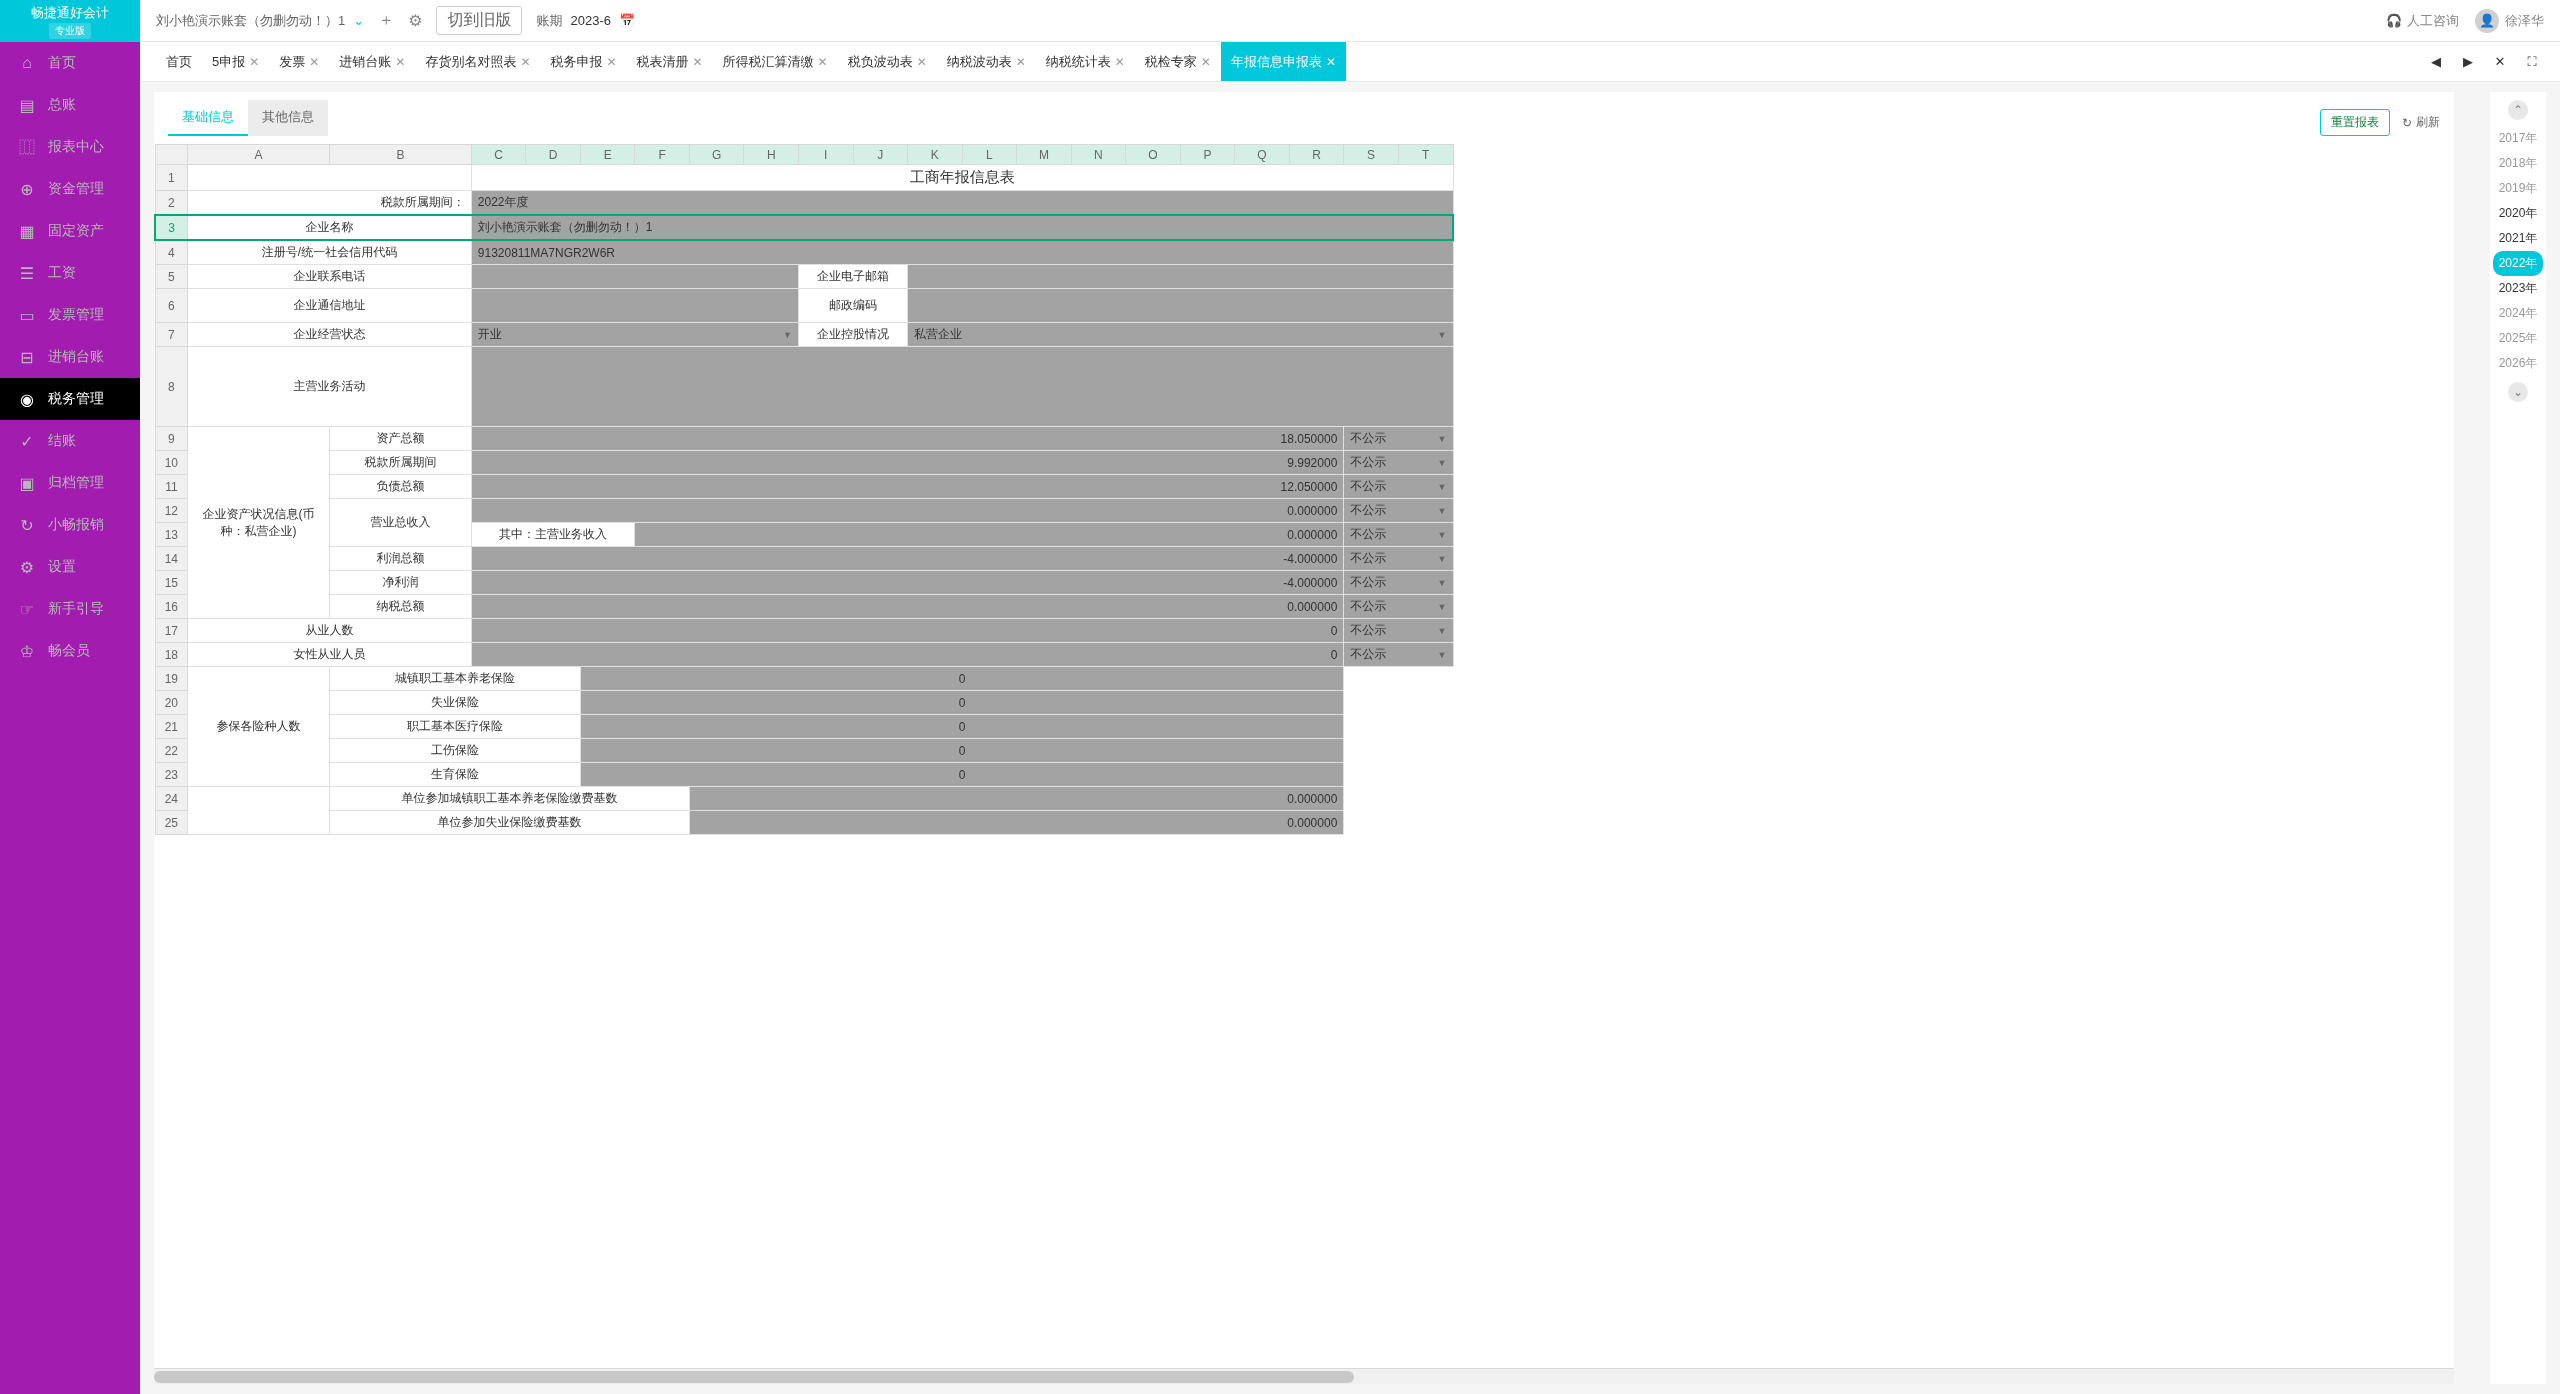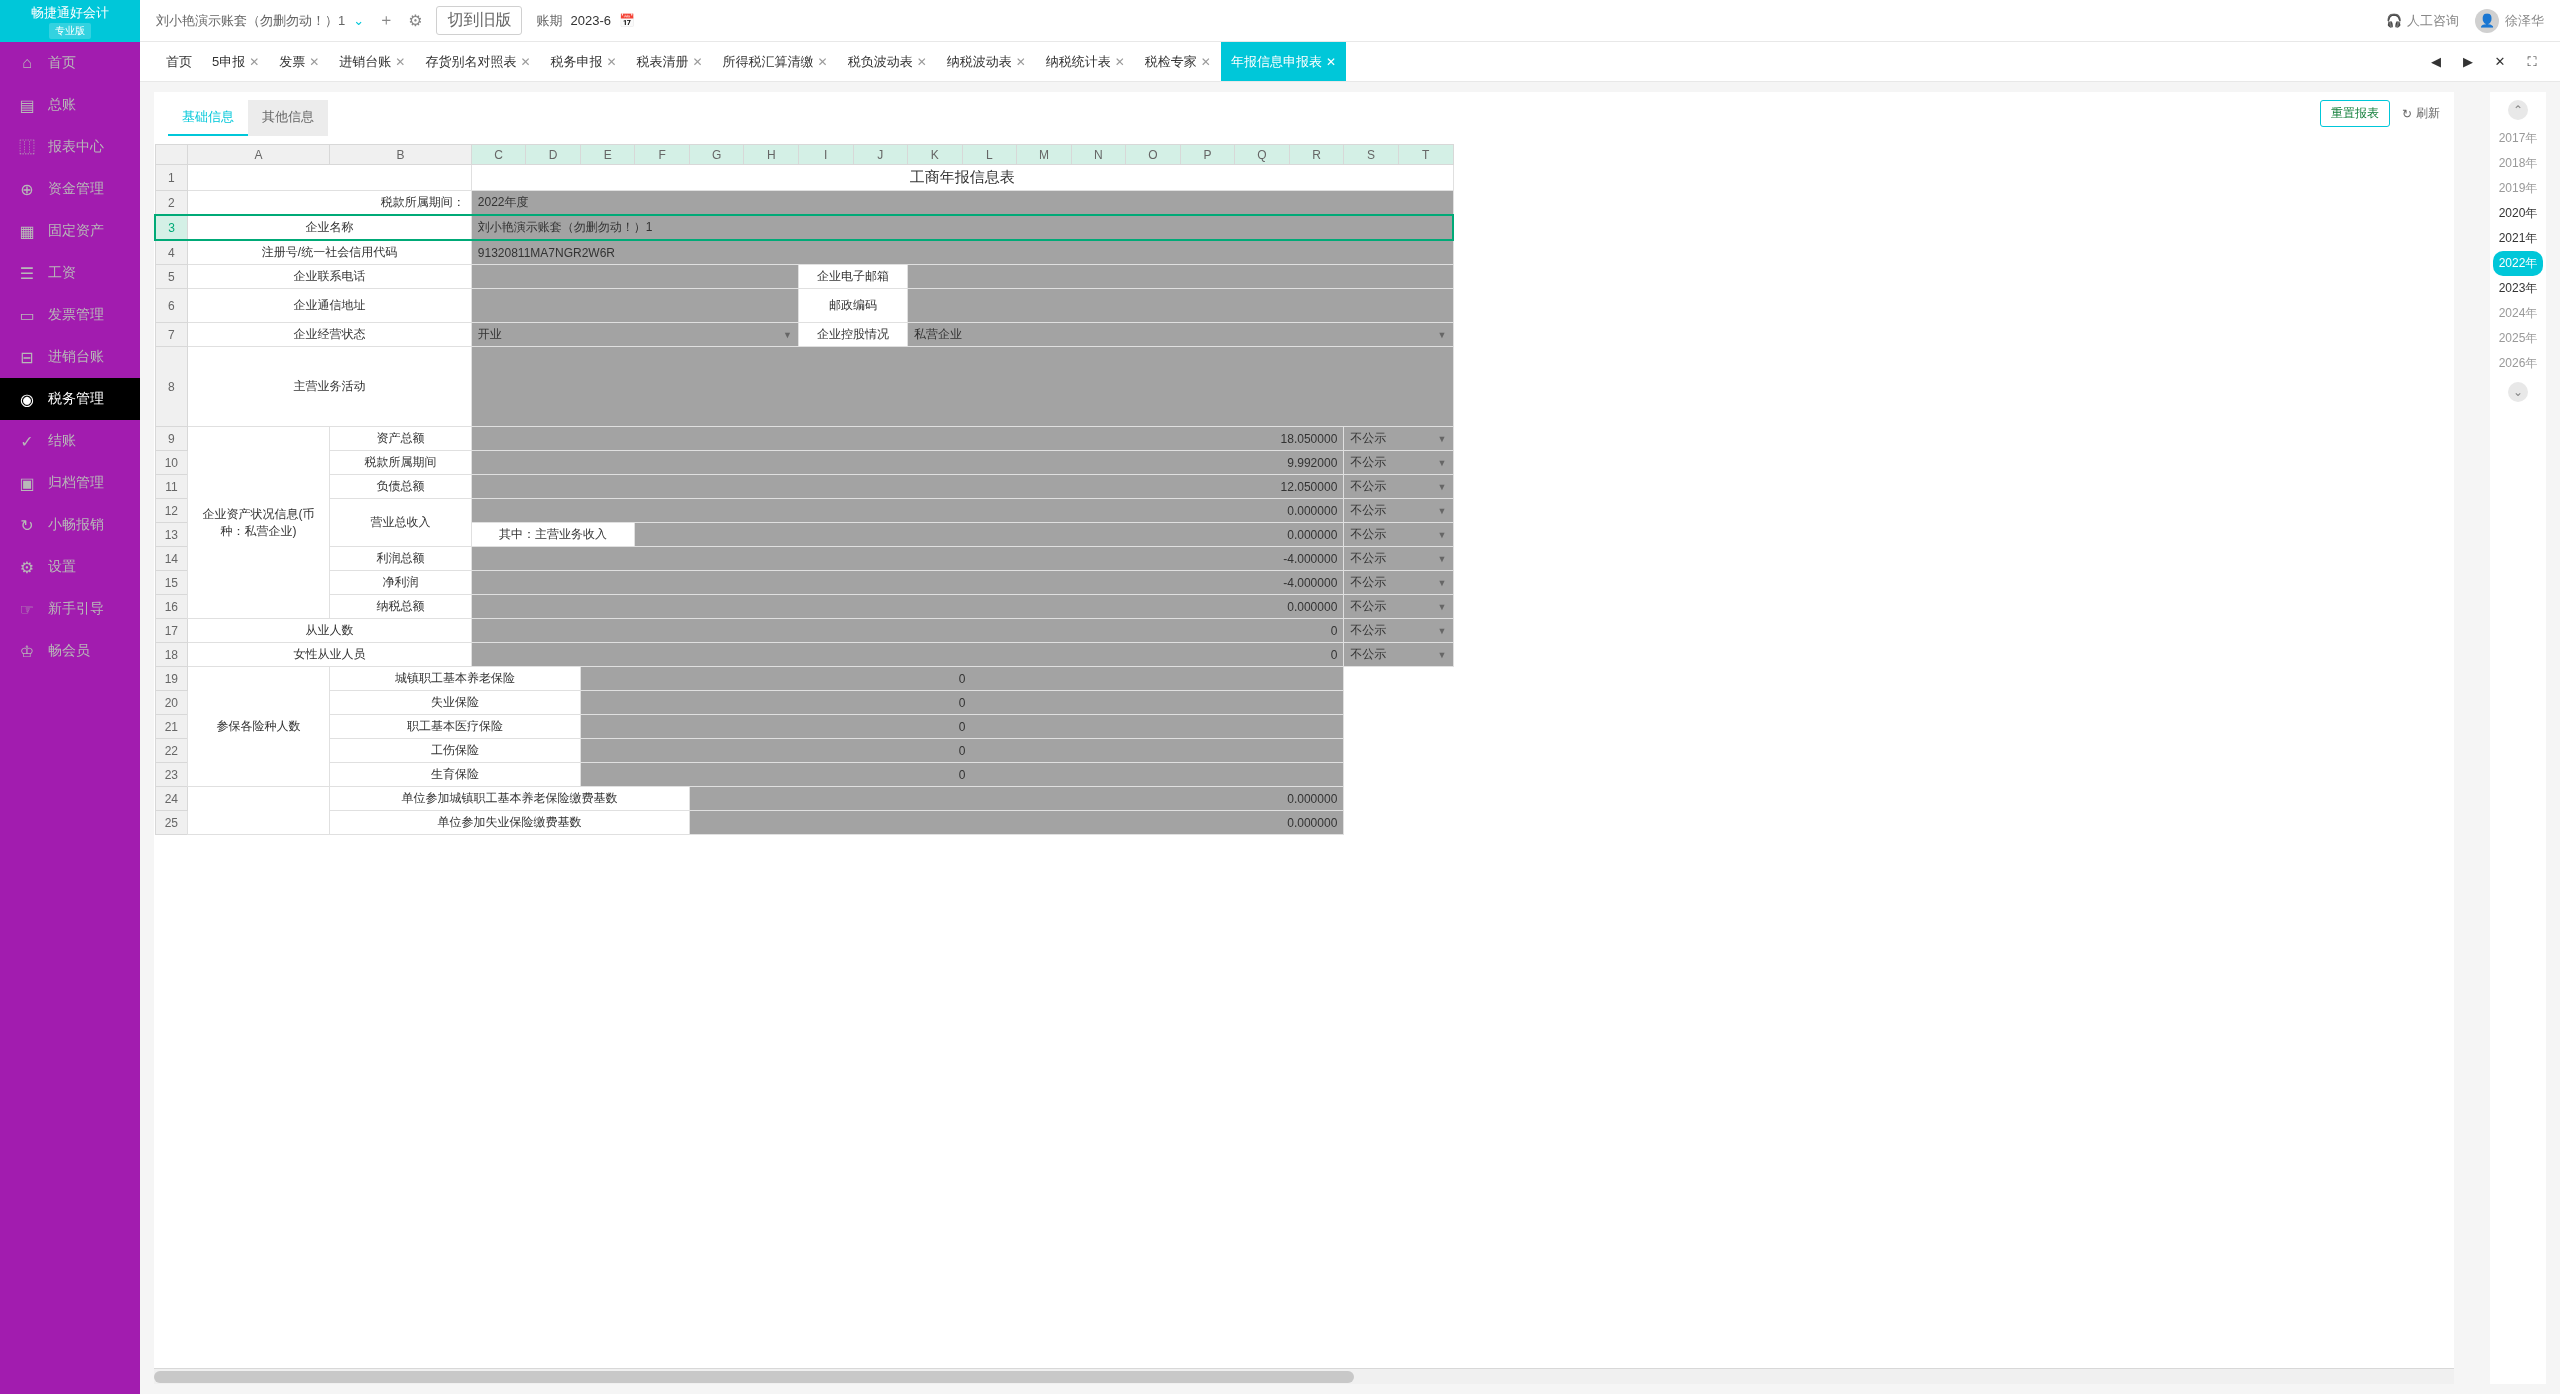--- a/index.html
+++ b/index.html
@@ -26,21 +26,21 @@
 .avatar{width:24px;height:24px;border-radius:50%;background:#d0d0d0;display:flex;align-items:center;justify-content:center;color:#fff;}
 .tabbar{height:40px;background:#fff;border-bottom:1px solid #e8e8e8;display:flex;align-items:center;padding:0 16px;overflow:hidden;position:relative;}
 .tab{display:flex;align-items:center;gap:4px;padding:0 10px;height:100%;cursor:pointer;color:#333;white-space:nowrap;}
 .tab.active{background:#00c7d9;color:#fff;}
 .tab-close{font-size:12px;color:#999;}
 .tab.active .tab-close{color:#fff;}
 .tab-controls{display:flex;align-items:center;gap:8px;margin-left:auto;padding-left:10px;}
 .tab-ctrl{width:24px;height:24px;display:flex;align-items:center;justify-content:center;cursor:pointer;color:#333;}
 .content{flex:1;background:#f5f5f5;padding:10px 14px;display:flex;gap:10px;overflow:hidden;}
 .sheet-area{flex:1;background:#fff;display:flex;flex-direction:column;overflow:hidden;}
-.sheet-header{display:flex;justify-content:space-between;align-items:flex-start;padding:8px 14px;}
+.sheet-header{display:flex;justify-content:space-between;align-items:flex-end;padding:8px 14px;}
 .sub-tabs{display:flex;}
 .sub-tab{padding:8px 14px;cursor:pointer;color:#666;background:#ececec;}
 .sub-tab.active{color:#00c7d9;background:#fff;border-bottom:2px solid #00c7d9;}
 .sheet-actions{display:flex;gap:12px;align-items:center;}
 .reset-btn{border:1px solid #00c7d9;color:#15803d;padding:4px 10px;border-radius:3px;cursor:pointer;font-size:12px;}
 .refresh-btn{color:#666;cursor:pointer;display:flex;align-items:center;gap:4px;font-size:12px;}
 .grid-wrap{flex:1;overflow:auto;position:relative;}
 .grid{border-collapse:collapse;width:1300px;}
 .col-header th{background:#f0f0f0;border:1px solid #d8d8d8;font-weight:400;color:#666;font-size:12px;height:20px;text-align:center;}
 .col-header th.sel{background:#d4f0e6;}

